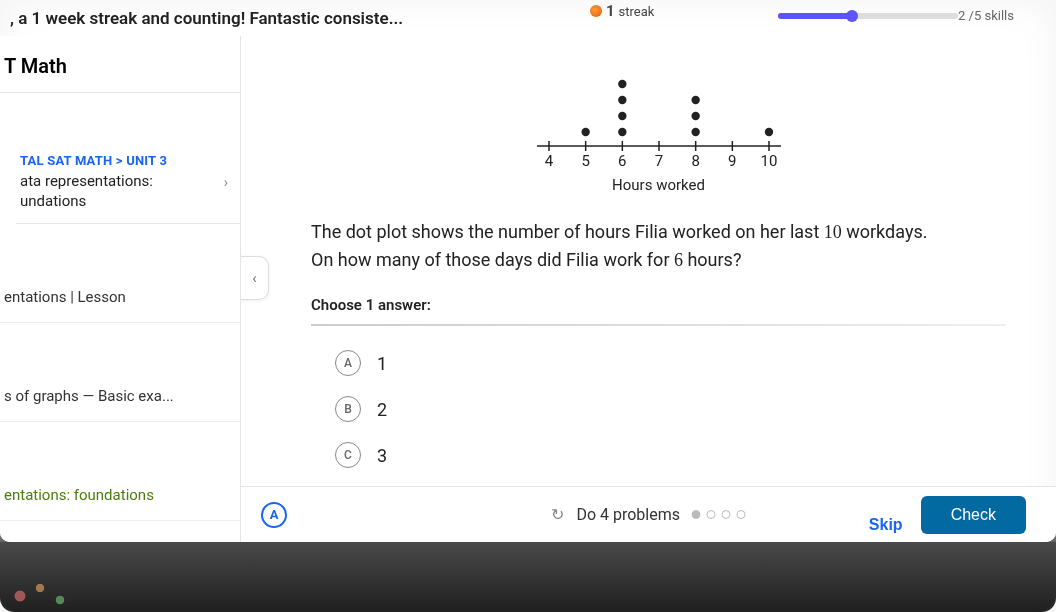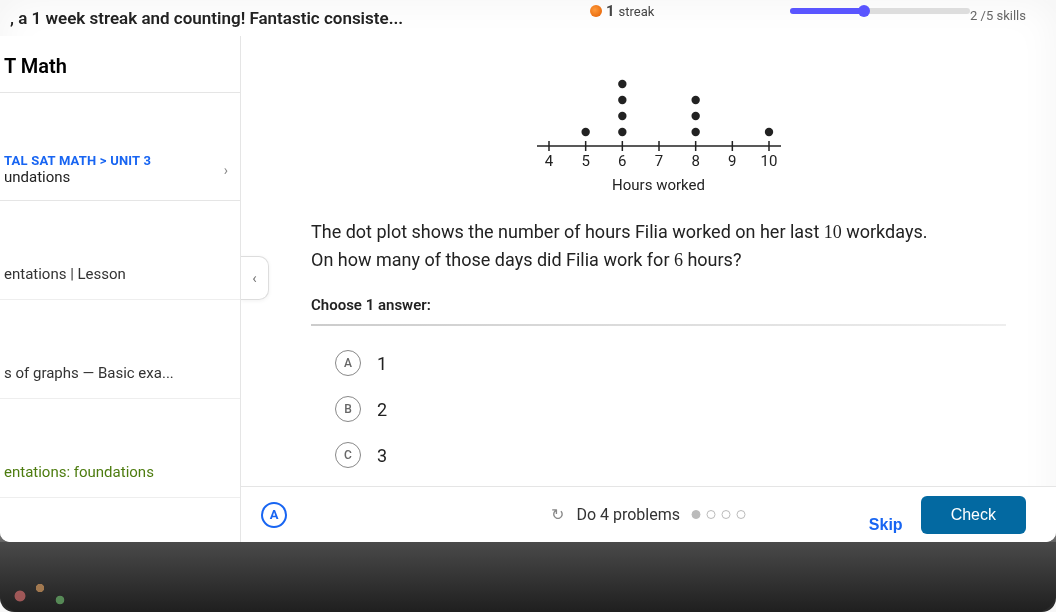--- a/index.html
+++ b/index.html
@@ -20,21 +20,21 @@
 .screen {
   position: absolute;
   top: 0; left: 0; right: 0; bottom: 70px;
   background: #fff;
   border-radius: 10px;
   overflow: hidden;
   box-shadow: inset 0 0 40px rgba(0,0,0,0.05);
 }
 .topbar {
   position: absolute;
-  top: 0; left: 0; right: 0;
+  top: 0; left: 0; right: 12px;
   height: 36px;
   display:flex;
   align-items:center;
   padding: 0 10px;
 }
 .topbar .banner {
   font-size: 17px;
   font-weight: 600;
   color: #222;
   white-space: nowrap;
@@ -51,21 +51,21 @@
 }
 .streak-chip .flame {
   width:12px;height:12px;border-radius:50%;
   background: radial-gradient(circle at 40% 40%, #ff9a3a, #e25c00);
 }
 .progress-wrap {
   position:absolute;
   right: 30px;
   top: 8px;
   display:flex;
-  align-items:flex-start;
+  align-items:center;
   gap:0;
 }
 .progress-bar {
   width: 180px;
   height: 6px;
   background: #ddd;
   border-radius: 4px;
   position:relative;
 }
 .progress-fill {
@@ -96,20 +96,21 @@
 .side-head {
   padding: 18px 14px 14px 4px;
   font-size: 20px;
   font-weight: 600;
   border-bottom:1px solid #e5e5e5;
 }
 .breadcrumb-block {
   border-bottom:1px solid #e5e5e5;
   padding: 12px 8px 12px 4px;
   position:relative;
+  margin-left:16px;
 }
 .bc-top { font-size:13px; color:#1865f2; font-weight:700; letter-spacing:.2px;}
 .bc-title { font-size:15px; color:#222; margin-top:4px; line-height:1.3;}
 .bc-chevron {
   position:absolute; right:12px; top:50%; transform:translateY(-50%);
   color:#888; font-size:14px;
 }
 .sb-item {
   padding: 16px 10px 16px 4px;
   font-size:15px;
@@ -245,20 +246,21 @@
       </div>
       <span class="progress-label">2 /5 skills</span>
     </div>
   </div>
 
   <div class="main">
     <aside class="sidebar">
       <div class="side-head">T Math</div>
       <div class="breadcrumb-block">
         <div class="bc-top">TAL SAT MATH &gt; UNIT 3</div>
+        <div class="bc-title">ata representations:</div>
         <div class="bc-title" style="margin-top:0">undations</div>
         <span class="bc-chevron">›</span>
       </div>
       <div class="sb-item">entations | Lesson</div>
       <div class="sb-item">s of graphs — Basic exa...</div>
       <div class="sb-item active">entations: foundations</div>
     </aside>
 
     <section class="content">
       <div class="collapse-btn">

